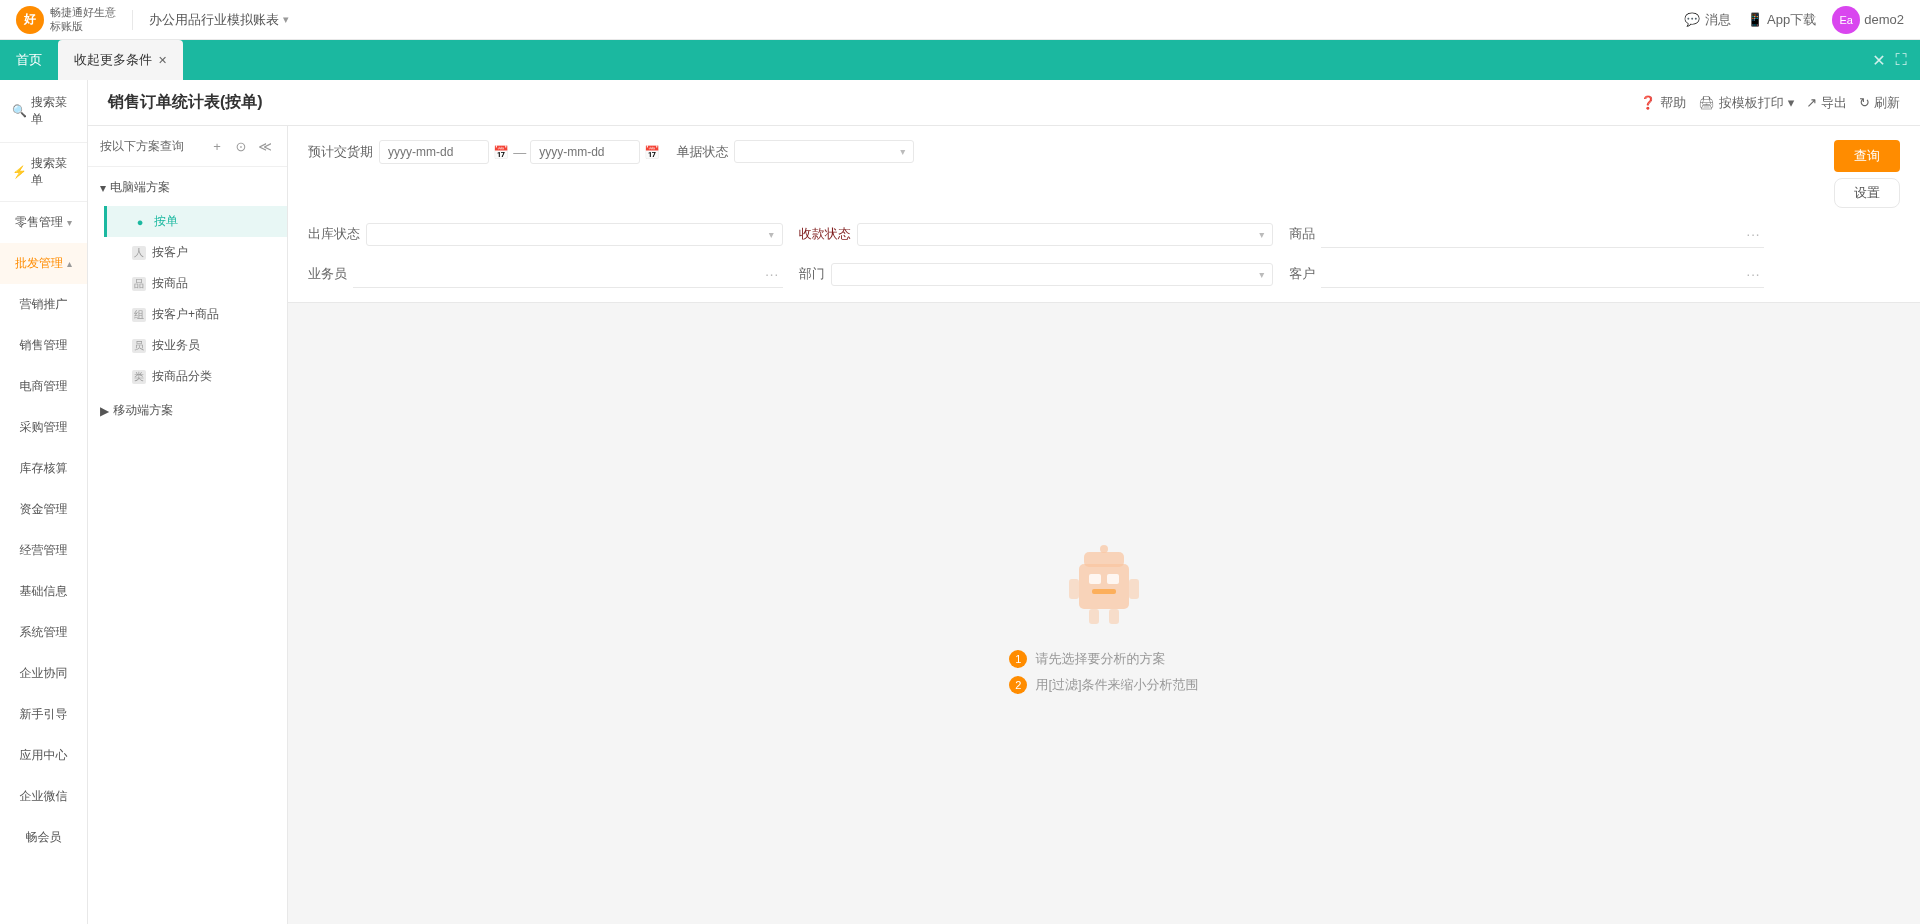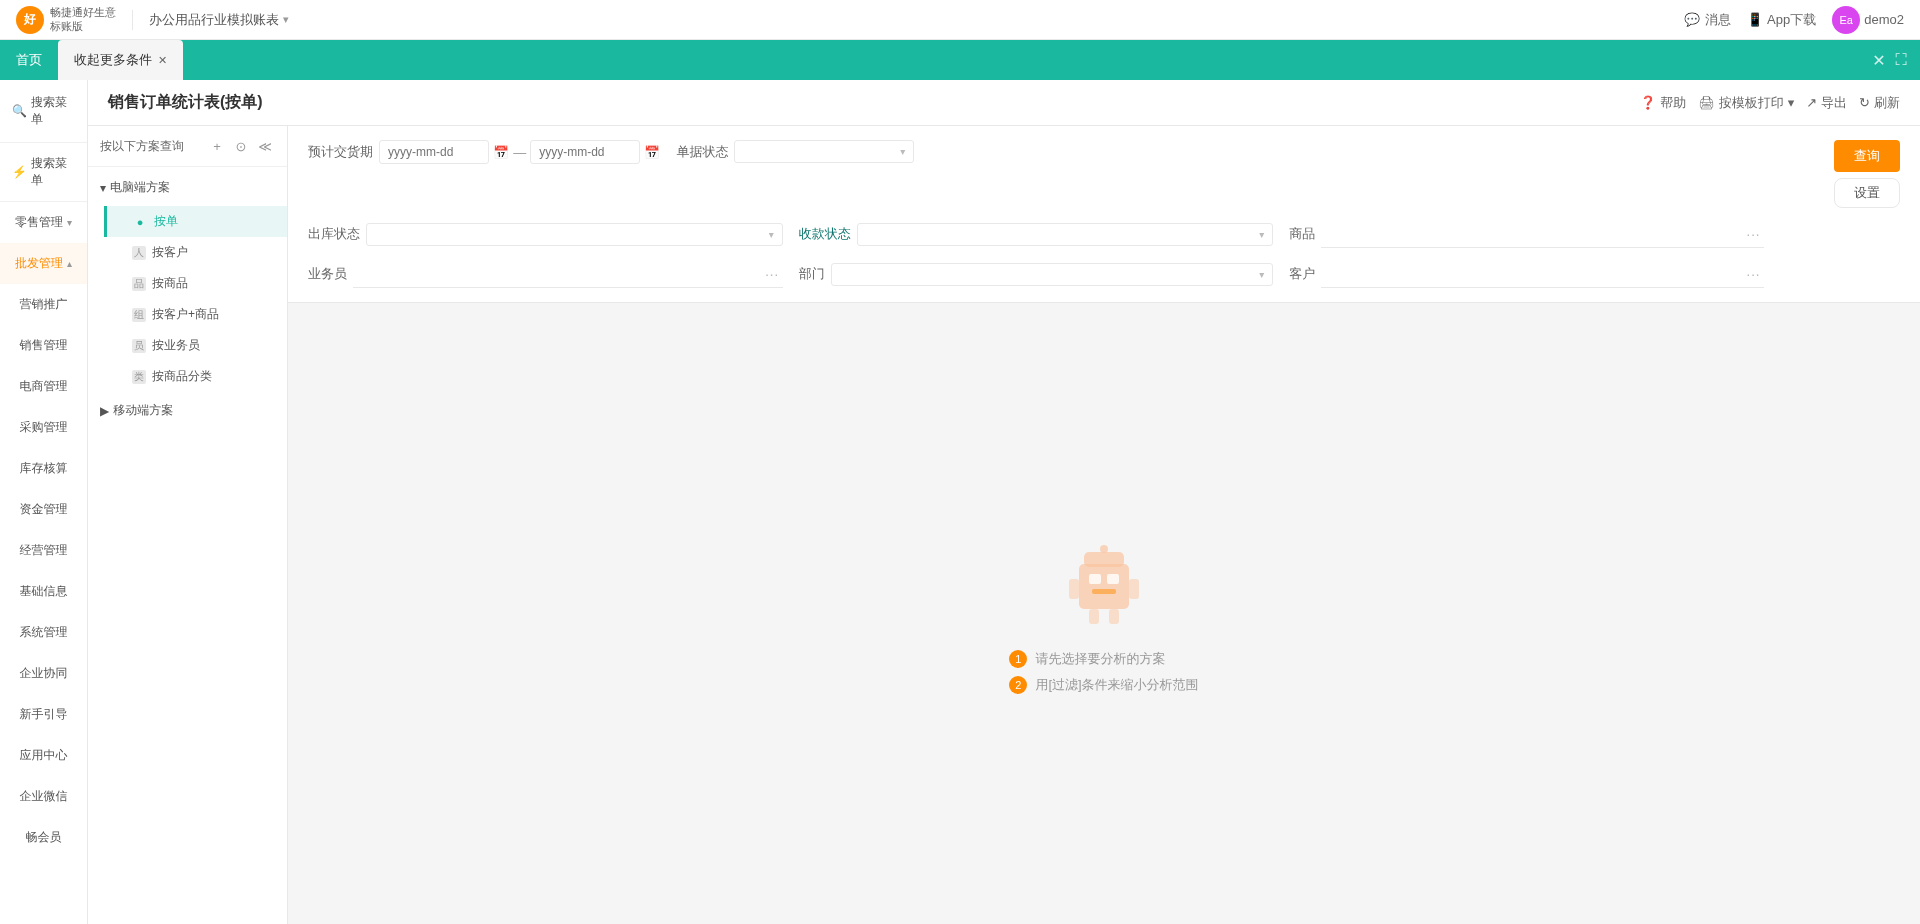--- a/index.html
+++ b/index.html
@@ -316,21 +316,21 @@
 
           <div style="display:flex;align-items:center;gap:16px;margin-bottom:12px;">
             <div style="display:flex;align-items:center;gap:6px;flex:1;">
               <span style="color:#666;font-size:13px;white-space:nowrap;">出库状态</span>
               <div class="select-wrap" style="flex:1;">
                 <span style="color:#bbb;font-size:12px;"></span>
                 <span class="arrow">▾</span>
               </div>
             </div>
             <div style="display:flex;align-items:center;gap:6px;flex:1;">
-              <span style="color:#0f766e;font-size:13px;white-space:nowrap;">收款状态</span>
+              <span style="color:#7f1d1d;font-size:13px;white-space:nowrap;">收款状态</span>
               <div class="select-wrap" style="flex:1;">
                 <span style="color:#bbb;font-size:12px;"></span>
                 <span class="arrow">▾</span>
               </div>
             </div>
             <div style="display:flex;align-items:center;gap:6px;flex:1;">
               <span style="color:#666;font-size:13px;white-space:nowrap;">商品</span>
               <div style="flex:1;border-bottom:1px solid #e8e8e8;min-height:28px;display:flex;align-items:center;justify-content:flex-end;padding:0 4px;">
                 <span style="color:#bbb;font-size:14px;">···</span>
               </div>

